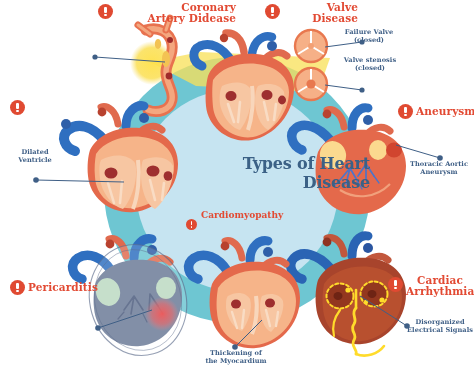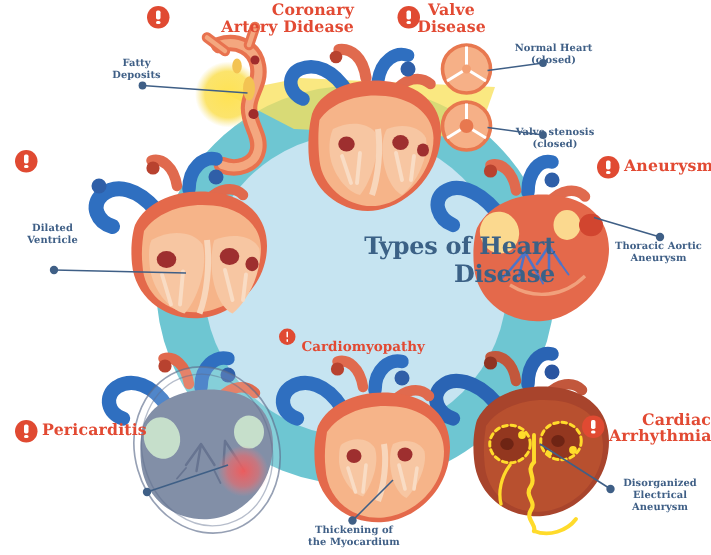--- a/index.html
+++ b/index.html
@@ -280,44 +280,42 @@
         <line x1="36" y1="180" x2="124" y2="182"></line>
         <circle cx="36" cy="180" r="2.8" fill="#3f5f86" stroke="none"></circle>
       </g>
 
     </g>
   </svg>
 
   <div class="badge" style="left:98px;top:4px;"></div>
   <div class="lbl disease-title" style="left:117px;top:2px;width:105px;text-align:right;margin-left:14px;">Coronary
 Artery Didease</div>
-  <div class="lbl sub-label" style="left:60px;top:38px;width:62px;">Fatty
-Deposits</div>
 
   <div class="badge" style="left:265px;top:4px;"></div>
-  <div class="lbl disease-title" style="left:270px;top:2px;width:62px;text-align:center;">Valve
+  <div class="lbl disease-title" style="left:296px;top:2px;width:62px;text-align:right;">Valve
 Disease</div>
-  <div class="lbl sub-label" style="left:334px;top:28px;width:70px;">Normal Heart
+  <div class="lbl sub-label" style="left:334px;top:28px;width:70px;">Failure Valve
 (closed)</div>
-  <div class="lbl sub-label" style="left:334px;top:84px;width:72px;">Valve stenosis
+  <div class="lbl sub-label" style="left:334px;top:56px;width:72px;">Valve stenosis
 (closed)</div>
 
   <div class="badge" style="left:398px;top:104px;"></div>
   <div class="lbl disease-title" style="left:416px;top:106px;width:58px;text-align:left;">Aneurysm</div>
   <div class="lbl sub-label" style="left:404px;top:160px;width:70px;">Thoracic Aortic
 Aneurysm</div>
 
   <div class="badge" style="left:388px;top:277px;"></div>
-  <div class="lbl disease-title" style="left:406px;top:275px;width:68px;text-align:right;">Cardiac
+  <div class="lbl disease-title" style="left:406px;top:275px;width:68px;text-align:center;">Cardiac
 Arrhythmia</div>
   <div class="lbl sub-label" style="left:406px;top:318px;width:68px;">Disorganized
-Electrical Aneurysm</div>
+Electrical Signals</div>
 
   <div class="badge sm" style="left:186px;top:219px;"></div>
-  <div class="cardio-lbl" style="left:201px;top:227px;">Cardiomyopathy</div>
+  <div class="cardio-lbl" style="left:201px;top:210px;">Cardiomyopathy</div>
   <div class="lbl sub-label" style="left:200px;top:349px;width:72px;">Thickening of
 the Myocardium</div>
 
   <div class="badge" style="left:10px;top:280px;"></div>
   <div class="lbl disease-title" style="left:28px;top:282px;width:70px;text-align:center;">Pericarditis</div>
 
   <div class="badge" style="left:10px;top:100px;"></div>
   <div class="lbl sub-label" style="left:4px;top:148px;width:62px;">Dilated
 Ventricle</div>
 

